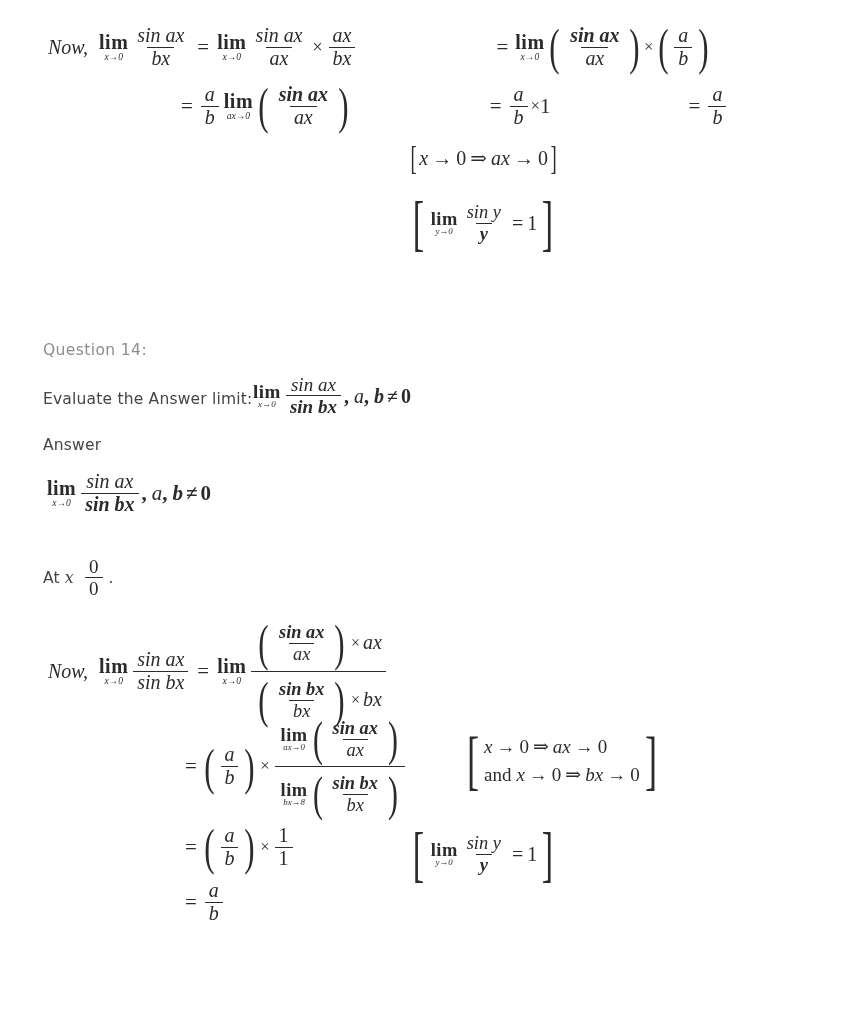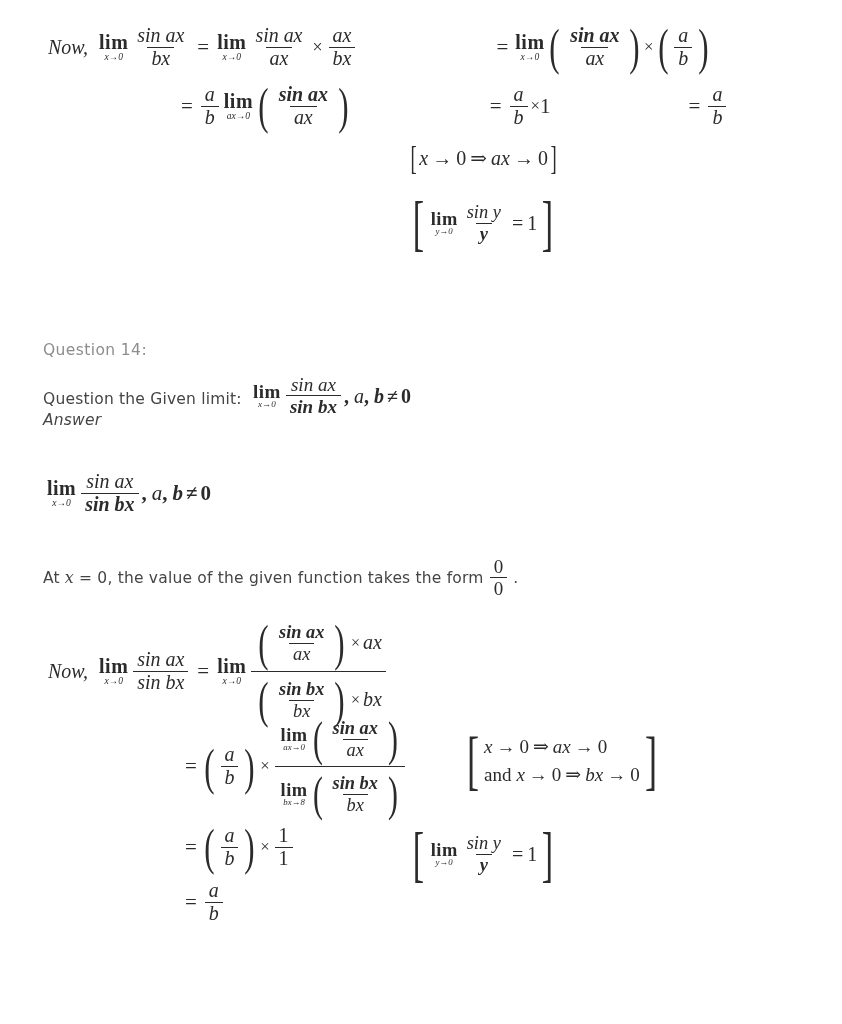--- a/index.html
+++ b/index.html
@@ -216,40 +216,40 @@
         <span class="den mi mb">y</span>
       </span>
       <span style="margin:0 4px;">=</span>
       <span>1</span>
     </span>
     <span class="brk" style="font-size:62px;">]</span>
   </div>
 
   <div class="abs q-heading" style="left:43px; top:341px;">Question 14:</div>
 
-  <div class="abs body-text" style="left:43px; top:390px;">Question the Given limit:</div>
+  <div class="abs body-text" style="left:43px; top:390px;">Evaluate the Answer limit:</div>
 
   <div class="abs math row" style="left:251px; top:375px; font-size:20px;">
     <span class="limop" style="font-size:0.95em;">
       <span class="lw">lim</span>
       <span class="ls mi">x→0</span>
     </span>
     <span class="frac" style="font-size:0.95em;">
       <span class="num mi">sin ax</span>
       <span class="den mi mb">sin bx</span>
     </span>
     <span class="mb" style="margin-right:5px;">,</span>
     <span class="mi">a</span>
     <span class="mb" style="margin-right:5px;">,</span>
     <span class="mi mb">b</span>
     <span class="mb" style="margin:0 3px;">≠</span>
     <span class="mb">0</span>
   </div>
 
-  <div class="abs body-text" style="left:43px; top:411px;font-style:italic;">Answer</div>
+  <div class="abs body-text" style="left:43px; top:436px;">Answer</div>
 
   <div class="abs math row" style="left:45px; top:472px; font-size:21px;">
     <span class="limop" style="font-size:0.95em;">
       <span class="lw">lim</span>
       <span class="ls mi">x→0</span>
     </span>
     <span class="frac" style="font-size:0.95em;">
       <span class="num mi">sin ax</span>
       <span class="den mi mb">sin bx</span>
     </span>
@@ -257,21 +257,20 @@
     <span class="mi">a</span>
     <span class="mb" style="margin-right:5px;">,</span>
     <span class="mi mb">b</span>
     <span class="mb" style="margin:0 3px;">≠</span>
     <span class="mb">0</span>
   </div>
 
   <div class="abs" style="left:43px; top:557px; display:flex; align-items:center;">
     <span class="body-text">At</span>
     <span class="body-text ital" style="margin:0 5px; font-size:16px;">x</span>
-    <span class="body-text">= 0, the value of the given function takes the form</span>
     <span class="math frac" style="font-size:19px; margin:0 6px;">
       <span class="num">0</span>
       <span class="den">0</span>
     </span>
     <span class="body-text">.</span>
   </div>
 
   <div class="abs math row" style="left:48px; top:618px; font-size:21px;">
     <span class="mi" style="font-size:0.95em; margin-right:9px;">Now,</span>
     <span class="limop" style="font-size:0.95em;">

